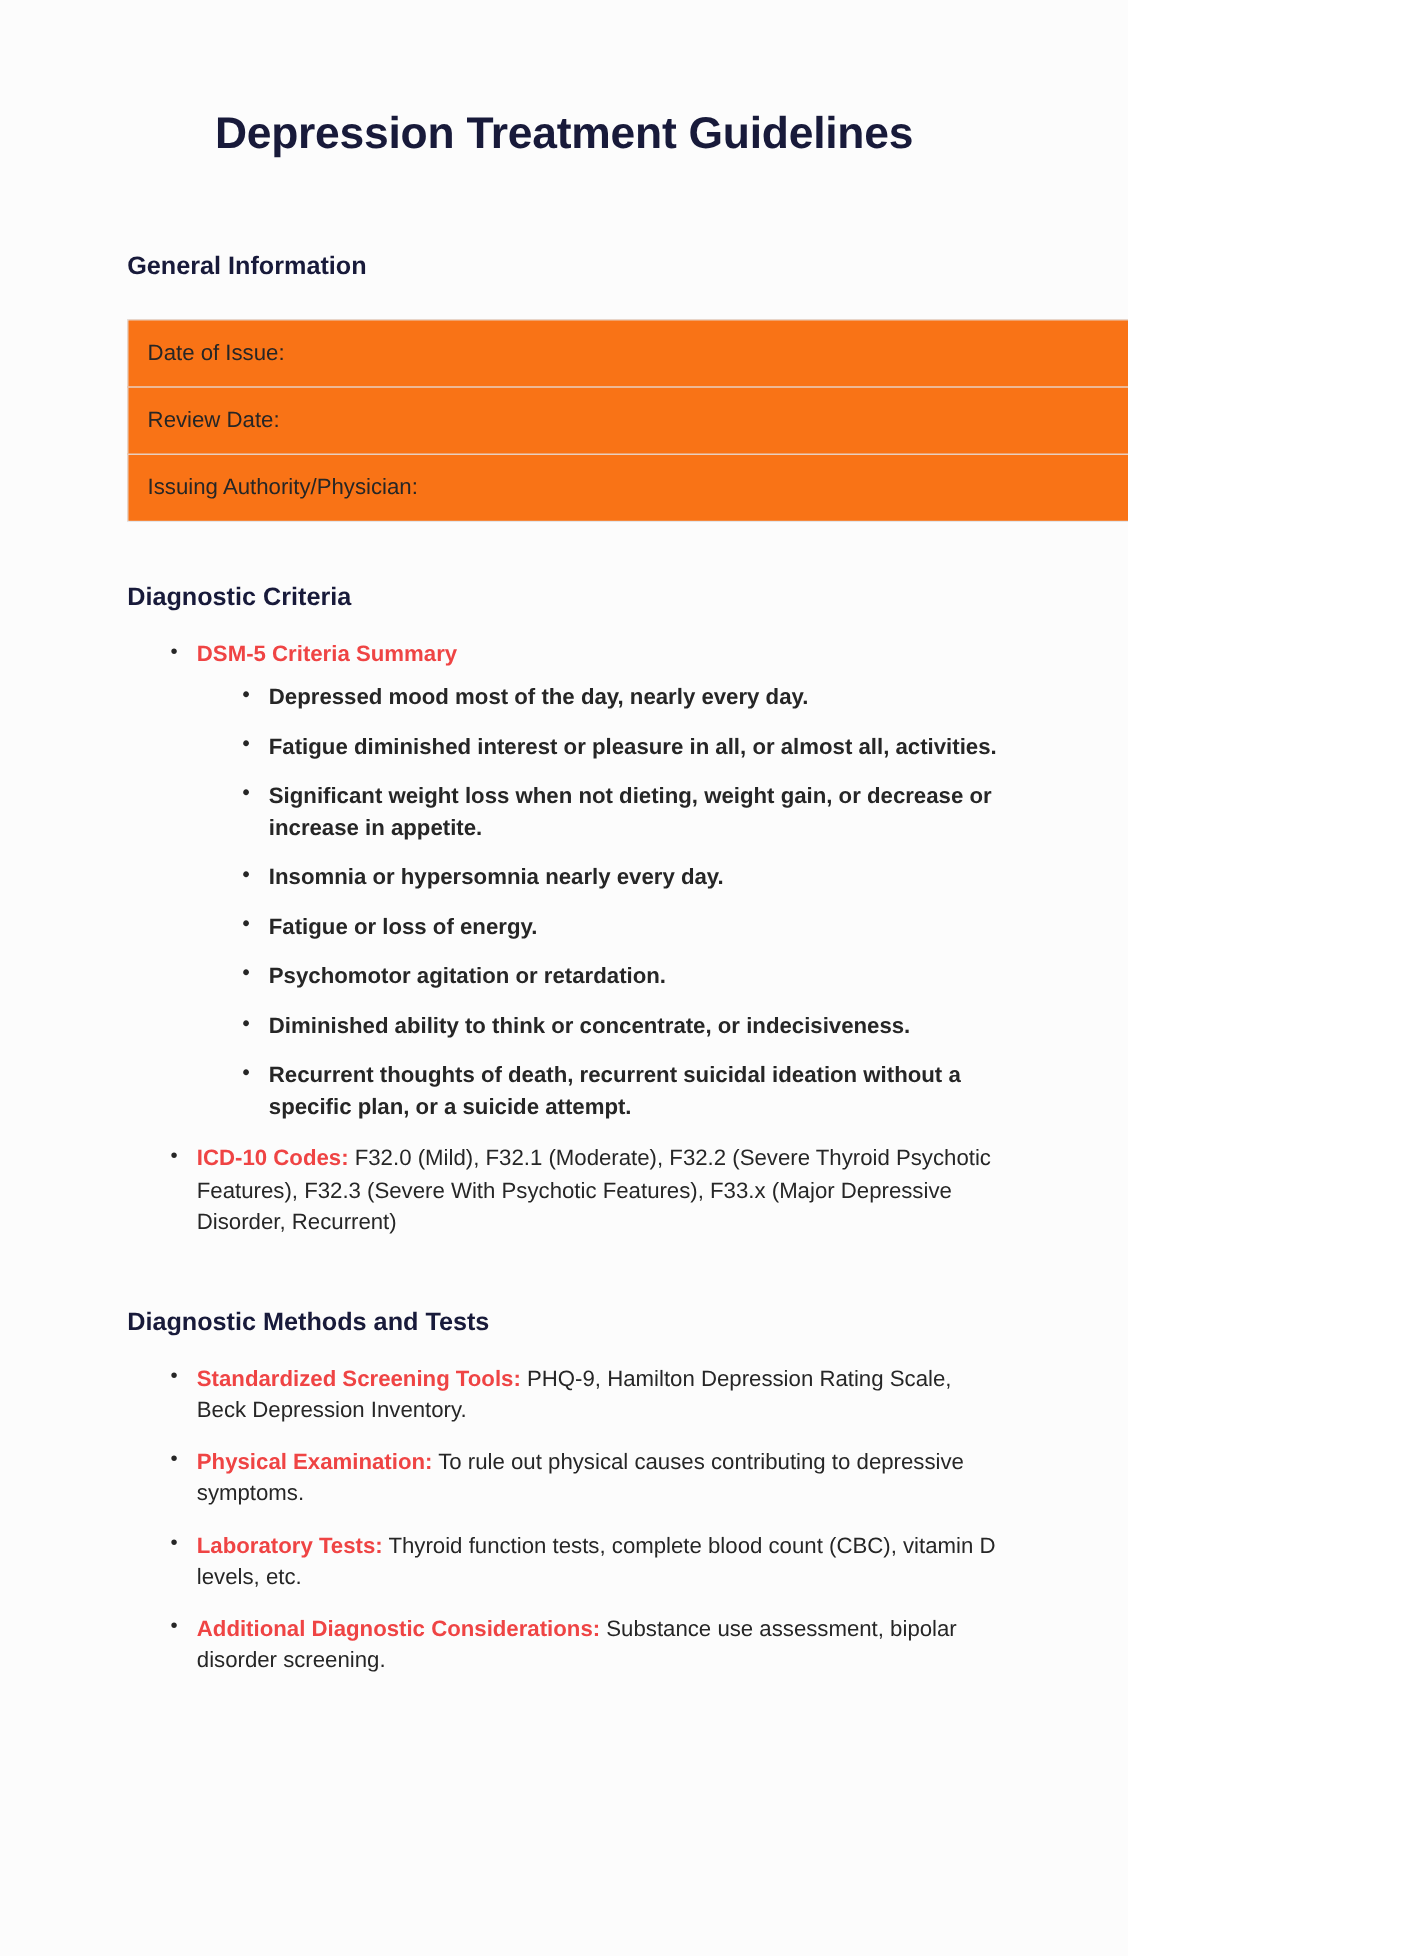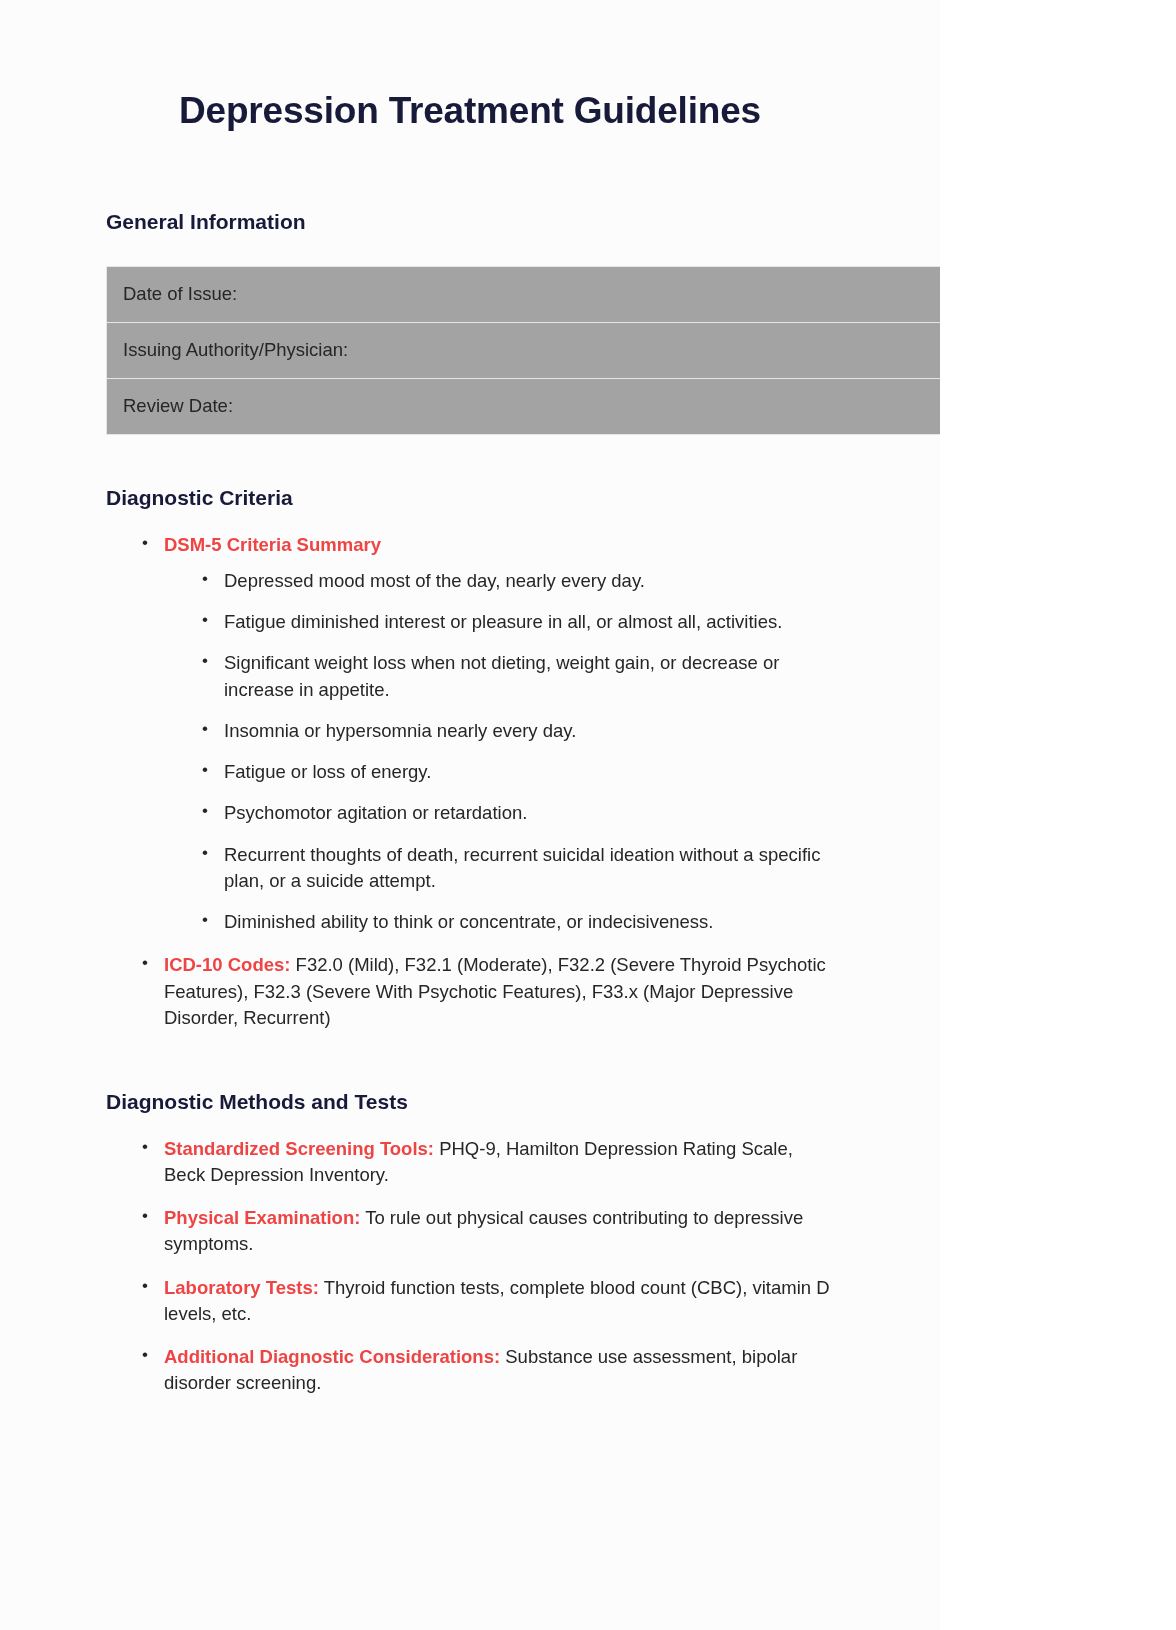--- a/index.html
+++ b/index.html
@@ -46,21 +46,21 @@
 
   .h-general      { padding-top: 76px; }
   .h-diagnostic   { padding-top: 50px; }
   .h-methods      { padding-top: 58px; }
 
   .info-table {
     margin-top: 31px;
     width: 916px;
     border-collapse: collapse;
     border: 1px solid #e4e6ea;
-    background: #a3a3a3;
+    background: #f97316;
   }
   .info-table tr { border-bottom: 1px solid #e4e6ea; }
   .info-table tr:last-child { border-bottom: none; }
   .info-table td {
     padding: 15px 0 15px 16px;
     font-size: 18.5px;
     line-height: 1.35;
     color: #262626;
     vertical-align: middle;
     height: 18px;
@@ -79,21 +79,21 @@
 
   ul.lvl1 > li, ul.lvl2 > li {
     position: relative;
     font-size: 18.5px;
     line-height: 1.42;
     color: #262626;
     margin-bottom: 17px;
     padding-left: 22px;
     max-width: 888px;
   }
-  ul.lvl2 > li { margin-bottom: 15px; max-width: 856px; }
+  ul.lvl2 > li { margin-bottom: 15px; max-width: 856px; font-weight: bold; }
   ul.lvl1 > li:last-child, ul.lvl2 > li:last-child { margin-bottom: 0; }
 
   ul.lvl1 > li::before, ul.lvl2 > li::before {
     content: "\2022";
     position: absolute;
     left: 0;
     top: -1px;
     font-size: 17px;
     color: #262626;
     line-height: 1.42;
@@ -114,44 +114,44 @@
   <h1 class="doc-title">Depression Treatment Guidelines</h1>
 
   <h2 class="section-heading h-general">General Information</h2>
 
   <table class="info-table">
     <tbody>
       <tr>
         <td>Date of Issue:</td>
       </tr>
       <tr>
-        <td>Issuing Authority/Physician:</td>
+        <td>Review Date:</td>
       </tr>
       <tr>
-        <td>Review Date:</td>
+        <td>Issuing Authority/Physician:</td>
       </tr>
     </tbody>
   </table>
 
   <h2 class="section-heading h-diagnostic">Diagnostic Criteria</h2>
 
   <ul class="lvl1">
 
     <li class="has-children">
       <span class="bold-lead">DSM-5 Criteria Summary</span>
 
       <ul class="lvl2">
         <li>Depressed mood most of the day, nearly every day.</li>
         <li>Fatigue diminished interest or pleasure in all, or almost all, activities.</li>
         <li>Significant weight loss when not dieting, weight gain, or decrease or increase in appetite.</li>
         <li>Insomnia or hypersomnia nearly every day.</li>
         <li>Fatigue or loss of energy.</li>
         <li>Psychomotor agitation or retardation.</li>
+        <li>Diminished ability to think or concentrate, or indecisiveness.</li>
         <li>Recurrent thoughts of death, recurrent suicidal ideation without a specific plan, or a suicide attempt.</li>
-        <li>Diminished ability to think or concentrate, or indecisiveness.</li>
       </ul>
     </li>
 
     <li>
       <span class="bold-lead">ICD-10 Codes:</span>
       <span>F32.0 (Mild), F32.1 (Moderate), F32.2 (Severe Thyroid Psychotic Features), F32.3 (Severe With Psychotic Features), F33.x (Major Depressive Disorder, Recurrent)</span>
     </li>
   </ul>
 
   <h2 class="section-heading h-methods">Diagnostic Methods and Tests</h2>

